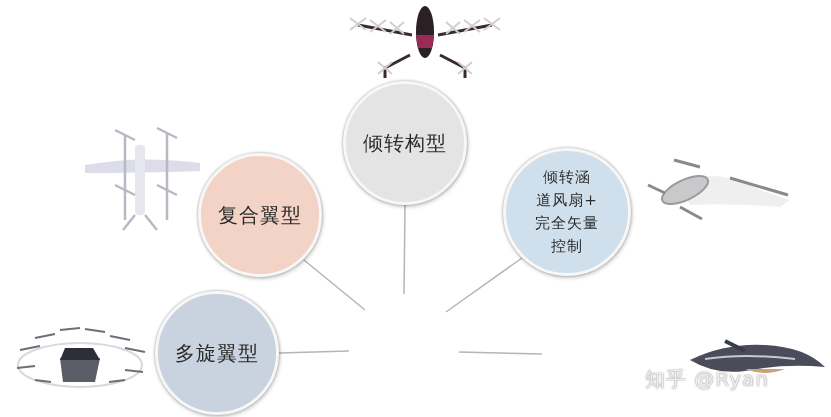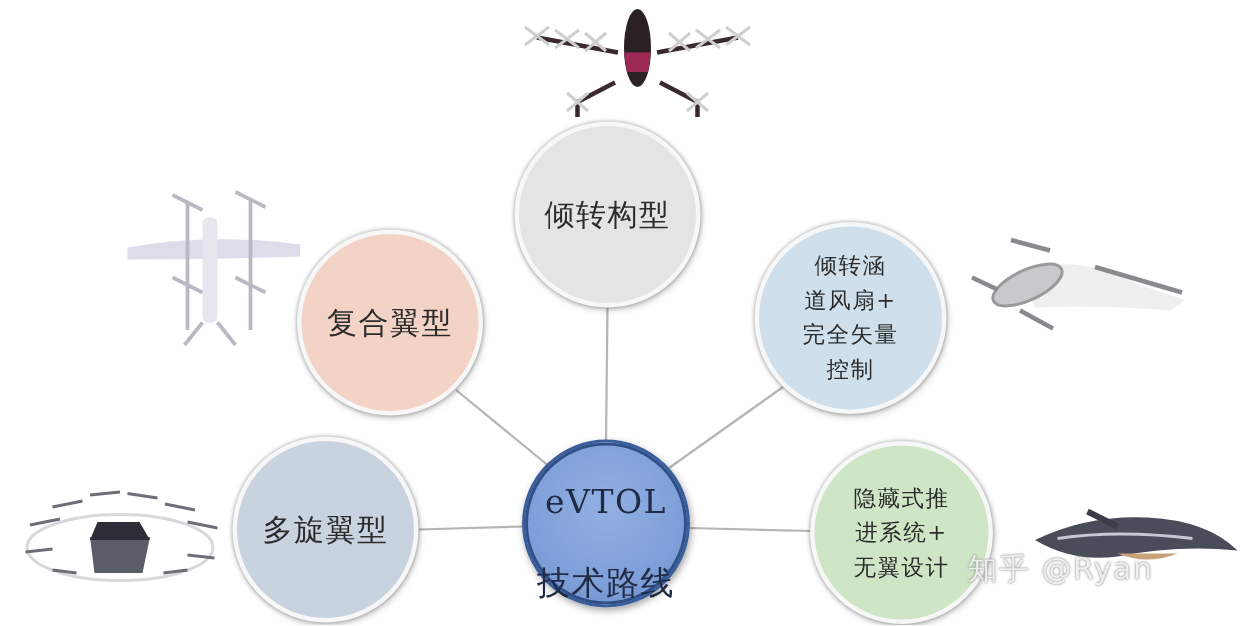--- a/index.html
+++ b/index.html
@@ -124,27 +124,16 @@
     <span class="label">复合翼型</span>
   </div>
 
   <div class="node small" style="left:503px;top:148px;width:128px;height:128px;background:#cfe0ec">
     <span class="label">倾转涵
 道风扇+
 完全矢量
 控制</span>
   </div>
 
-  <div class="node small" style="left:540px;top:294px;width:122px;height:122px;background:#cfe6c6">
-    <span class="label">隐藏式推
-进系统+
-无翼设计</span>
-  </div>
 
-  <div class="node center-node" style="left:348px;top:293px;width:112px;height:112px;background:radial-gradient(circle at 50% 40%, #92b0e2 0%, #7e9fd8 60%, #6d8fca 100%)">
-    <span class="label">
-      <span>eVTOL</span><br>
-      <span>技术路线</span>
-    </span>
-  </div>
 
   <div class="watermark">知乎 @Ryan</div>
 </div>
 
 </body></html>

